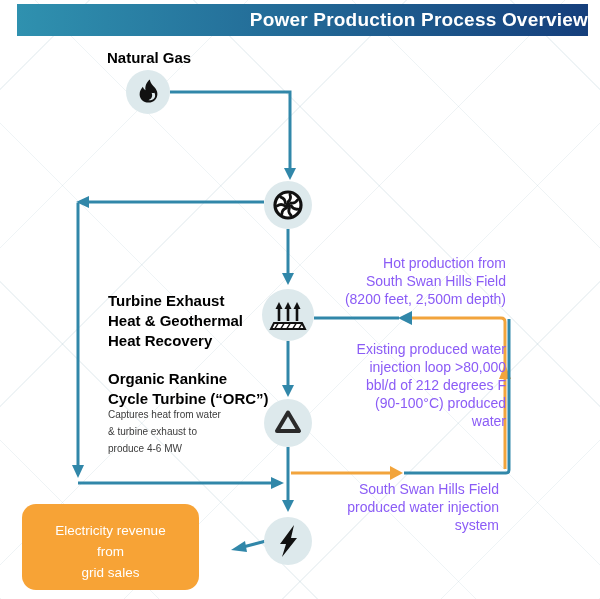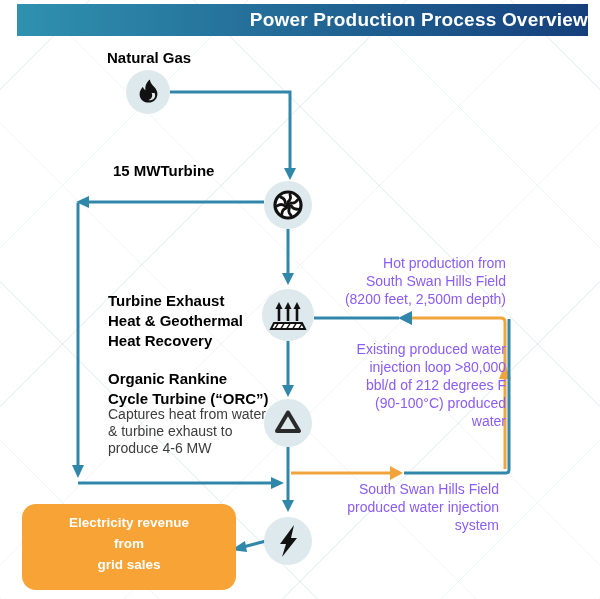--- a/index.html
+++ b/index.html
@@ -14,26 +14,26 @@
       repeating-linear-gradient(-45deg, rgba(165,192,203,0.18) 0px, rgba(165,192,203,0.18) 1px, transparent 1px, transparent 112px);
   }
   .abs{position:absolute;}
   #title-bar{
     left:17px;top:4px;width:571px;height:32px;
     color:#fff;font-weight:bold;font-size:19px;line-height:32px;text-align:center;
     letter-spacing:.2px;
   }
   .node-circle{border-radius:50%;background:#DDE9EC;display:flex;align-items:center;justify-content:center;}
   .node-label{font-weight:bold;color:#000000;font-size:15px;line-height:20px;white-space:pre-line;}
-  .node-desc{color:#3c3c3c;font-size:14px;line-height:17px;white-space:pre-line;}
+  .node-desc{color:#3c3c3c;font-size:10px;line-height:17px;white-space:pre-line;}
   .annotation{color:#8b5cf6;font-size:14px;line-height:18px;white-space:pre-line;text-align:right;}
   #revenue-box{
-    left:22px;top:504px;width:214px;height:86px;border-radius:14px;
-    color:#fff;font-weight:bold;font-size:13.5px;line-height:21px;text-align:center;
-    white-space:pre-line;box-sizing:border-box;padding-top:8px;
+    left:22px;top:504px;width:177px;height:86px;border-radius:14px;
+    color:#fff;font-weight:normal;font-size:13.5px;line-height:21px;text-align:center;
+    white-space:pre-line;box-sizing:border-box;padding-top:16px;
   }
   svg{display:block;}
   #connector-layer{left:0;top:0;pointer-events:none;}
 </style>
 </head>
 <body>
 
 <div id="stage">
 
   <div id="title-bar" class="abs" style="background:linear-gradient(90deg,#2F91AF,#153F7C);text-align:right;">Power Production Process Overview</div>
@@ -137,21 +137,20 @@
   <div class="abs node-circle" style="left:264px;top:517px;width:48px;height:48px;">
     <span>
       <svg width="36" height="36" viewBox="-18 -18 36 36">
         <polygon points="6,-16 -8,3 -2,3 -6,16 9,-3 3,-3" fill="#111"></polygon>
       </svg>
     </span>
   </div>
 
   <div class="abs node-label" style="left:107px;top:48px;">Natural Gas</div>
 
-  <div class="abs node-label" style="left:113px;top:161px;">15 MWTurbine</div>
 
   <div class="abs node-label" style="left:108px;top:291px;">Turbine Exhaust
 Heat &amp; Geothermal
 Heat Recovery</div>
 
   <div class="abs node-label" style="left:108px;top:369px;">Organic Rankine
 Cycle Turbine (“ORC”)</div>
 
   <div class="abs node-desc" style="left:108px;top:406px;">Captures heat from water
 &amp; turbine exhaust to

